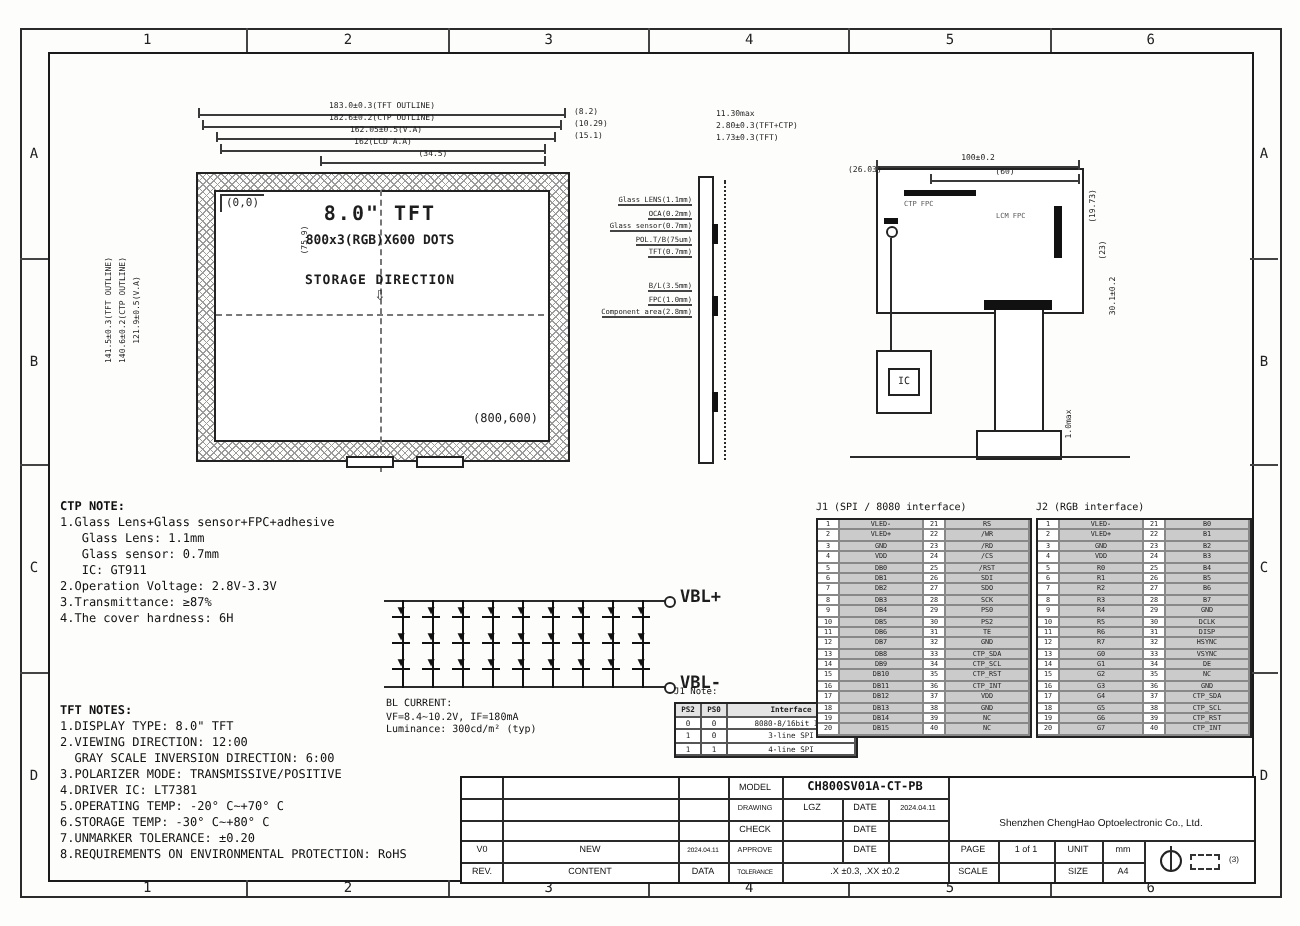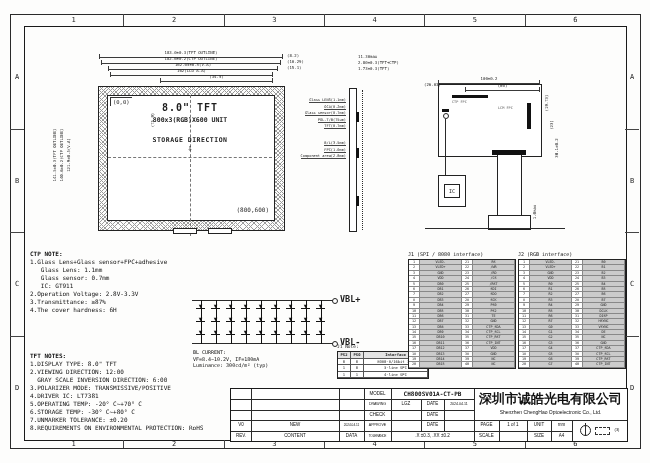--- a/index.html
+++ b/index.html
@@ -91,21 +91,21 @@
 
   <div class="abs hatch" style="left:98px;top:86px;width:185px;height:143px;border:1px solid #222;"></div>
   <div class="abs" style="left:107px;top:95px;width:166px;height:124px;border:1px solid #222;background:#fff;"></div>
   <div class="dash-h" style="left:108px;top:157px;width:164px;"></div>
   <div class="dash-v" style="left:190px;top:95px;height:141px;"></div>
   <div class="abs" style="left:173px;top:228px;width:22px;height:4px;border:0.8px solid #222;background:#fff;"></div>
   <div class="abs" style="left:208px;top:228px;width:22px;height:4px;border:0.8px solid #222;background:#fff;"></div>
 
   <div class="t" style="left:110px;top:97px;font-size:5.5px;border-left:0.6px solid #333;border-top:0.6px solid #333;padding:1px 2px;">(0,0)</div>
   <div class="t" style="left:107px;top:102px;width:166px;text-align:center;font-size:10px;font-weight:bold;letter-spacing:1px;">8.0" TFT</div>
-  <div class="t" style="left:107px;top:116px;width:166px;text-align:center;font-size:6.5px;font-weight:bold;">800x3(RGB)X600 UNIT</div>
+  <div class="t" style="left:107px;top:116px;width:166px;text-align:center;font-size:6.5px;font-weight:bold;">800x3(RGB)X600 DOTS</div>
   <div class="t" style="left:107px;top:136px;width:166px;text-align:center;font-size:6.5px;font-weight:bold;letter-spacing:0.5px;">STORAGE DIRECTION</div>
   <div class="t" style="left:107px;top:143px;width:166px;text-align:center;font-size:9px;">⇩</div>
   <div class="t" style="left:205px;top:206px;width:64px;text-align:right;font-size:6px;">(800,600)</div>
 
   <div id="front-dims"></div>
   <div id="front-dims-right"></div>
   <div id="front-dims-left"></div>
 
   <div class="abs" style="left:349px;top:88px;width:6px;height:142px;border:1px solid #222;background:#fff;"></div>
   <div class="blackbar" style="left:356px;top:112px;width:3px;height:10px;"></div>
@@ -413,21 +413,20 @@
     <div class="cell" style="left:133px;top:41.6px;width:27px;font-size:3.2px;letter-spacing:-0.2px;">TOLERANCE</div>
 
     <div class="cell" style="left:160px;top:0;width:83px;font-size:6px;font-weight:bold;font-family:'DejaVu Sans Mono',monospace;">CH800SV01A-CT-PB</div>
     <div class="cell" style="left:160px;top:10.4px;width:30px;">LGZ</div>
     <div class="cell" style="left:190px;top:10.4px;width:23px;">DATE</div>
     <div class="cell" style="left:213px;top:10.4px;width:30px;font-size:3.6px;">2024.04.11</div>
     <div class="cell" style="left:190px;top:20.8px;width:23px;">DATE</div>
     <div class="cell" style="left:190px;top:31.2px;width:23px;">DATE</div>
     <div class="cell" style="left:160px;top:41.6px;width:83px;font-size:4.6px;">.X ±0.3, .XX ±0.2</div>
 
-    <div class="cell" style="left:243px;top:1px;width:153px;font-size:13px;line-height:17px;font-weight:bold;font-family:'DejaVu Sans','Liberation Sans',sans-serif;">深圳市诚皓光电有限公司</div>
     <div class="cell" style="left:243px;top:19px;width:153px;font-size:5px;line-height:8px;">Shenzhen ChengHao Optoelectronic Co., Ltd.</div>
     <div class="cell" style="left:243px;top:31.2px;width:25px;">PAGE</div>
     <div class="cell" style="left:268px;top:31.2px;width:28px;">1 of 1</div>
     <div class="cell" style="left:296px;top:31.2px;width:24px;">UNIT</div>
     <div class="cell" style="left:320px;top:31.2px;width:21px;">mm</div>
     <div class="cell" style="left:243px;top:41.6px;width:25px;">SCALE</div>
     <div class="cell" style="left:296px;top:41.6px;width:24px;">SIZE</div>
     <div class="cell" style="left:320px;top:41.6px;width:21px;">A4</div>
 
     <div class="circ" style="left:349px;top:36px;width:9px;height:9px;"></div>

